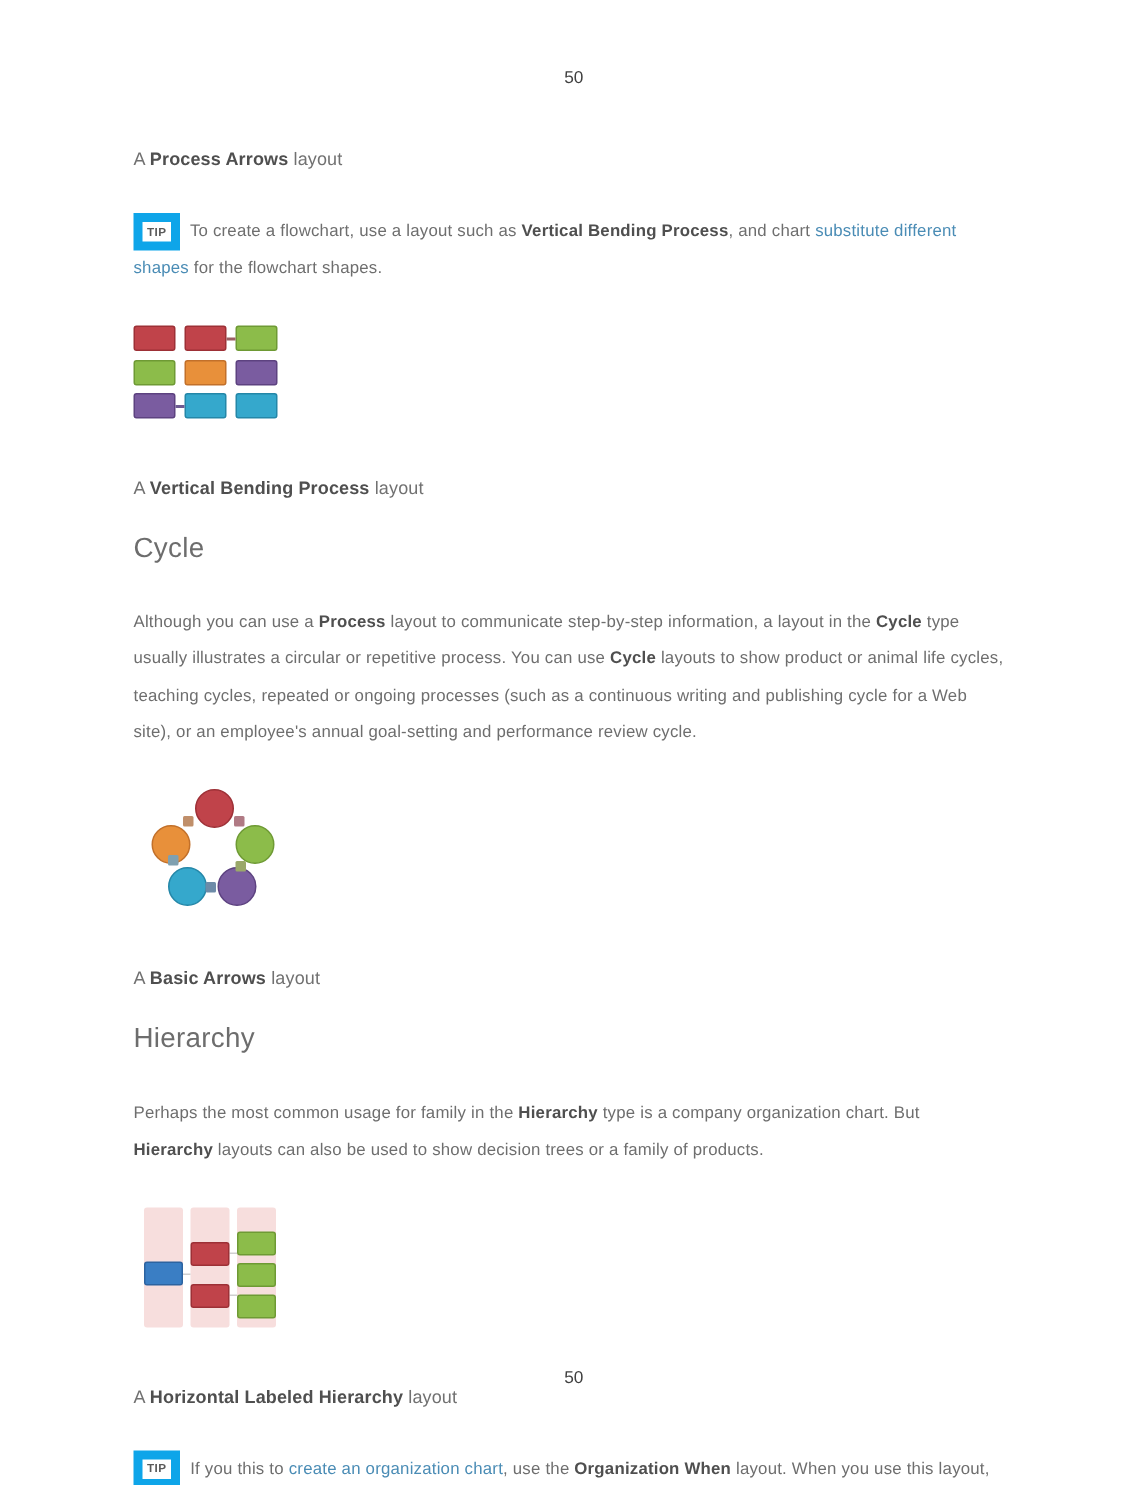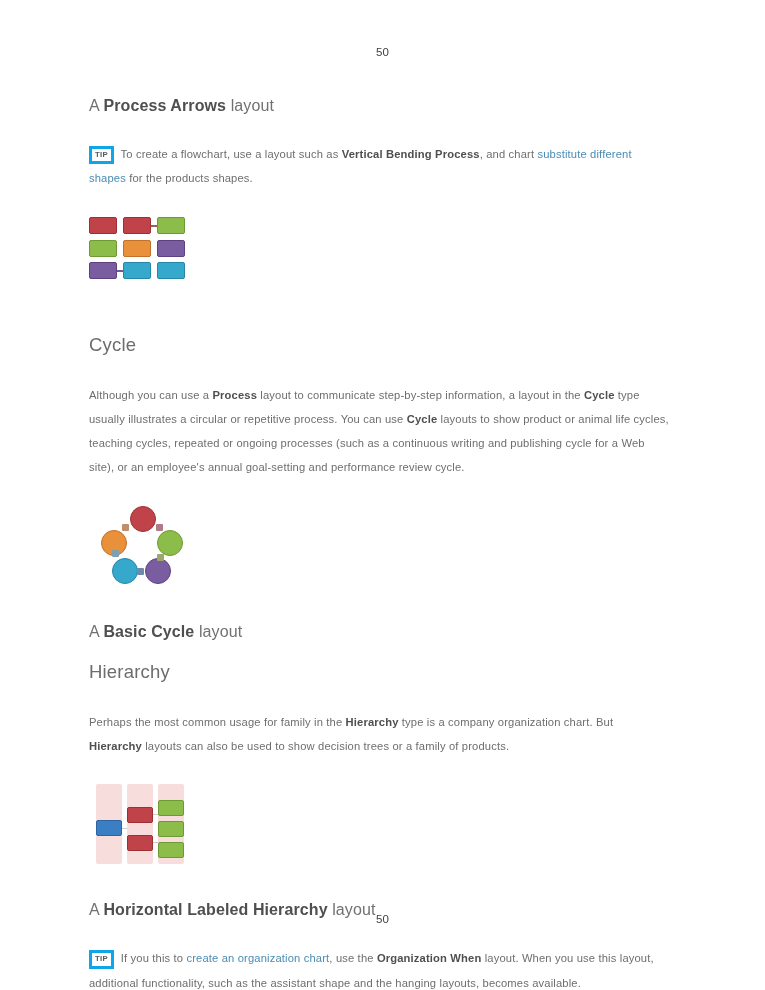--- a/index.html
+++ b/index.html
@@ -42,21 +42,21 @@
 
   p.body-text {
     margin: 0 0 0 0;
     font-size: 11.2px;
     line-height: 24.3px;
     color: #6e6e6e;
     letter-spacing: 0.15px;
   }
   p.caption {
     margin: 0;
-    font-size: 16px;
+    font-size: 12px;
     line-height: 20px;
     color: #717171;
     letter-spacing: 0.1px;
   }
   strong {
     font-weight: bold;
     color: #4f4f4f;
   }
   a.doclink {
     color: #4a8cb5;
@@ -66,21 +66,21 @@
     margin: 0;
     font-size: 18.5px;
     font-weight: normal;
     color: #6d6d6d;
     letter-spacing: 0.2px;
     line-height: 24px;
   }
 
   .tip-badge {
     display: inline-block;
-    border: 3px solid #0ea5e9;
+    border: 6px solid #0ea5e9;
     font-size: 7.8px;
     font-weight: bold;
     line-height: 1;
     padding: 2.5px 2.5px 2.5px 3px;
     color: #5a5a5a;
     vertical-align: 1px;
     letter-spacing: 0.3px;
     margin-right: 4px;
   }
 
@@ -162,21 +162,21 @@
 <div class="page">
 
   <div class="page-number top">50</div>
 
   <div class="content">
 
     <p class="caption"><span>A </span><strong>Process Arrows</strong><span> layout</span></p>
 
     <div class="spacer-lg"></div>
 
-    <p class="body-text"><span class="tip-badge">TIP</span><span> To create a flowchart, use a layout such as </span><strong>Vertical Bending Process</strong><span>, and chart </span><a class="doclink" href="#">substitute different shapes</a><span> for the products shapes.</span></p>
+    <p class="body-text"><span class="tip-badge">TIP</span><span> To create a flowchart, use a layout such as </span><strong>Vertical Bending Process</strong><span>, and chart </span><a class="doclink" href="#">substitute different shapes</a><span> for the flowchart shapes.</span></p>
 
     <div class="spacer-lg"></div>
 
     <div class="figure fig-vbp">
 
       <div class="vbp-cell" style="left:0px;  top:0px;  background:#c0434a; border:1.5px solid #9d3036;"></div>
       <div class="vbp-cell" style="left:34px; top:0px;  background:#c0434a; border:1.5px solid #9d3036;"></div>
       <div class="vbp-cell" style="left:68px; top:0px;  background:#8cbc4a; border:1.5px solid #6e9a34;"></div>
       <div class="vbp-connector" style="left:62px; top:8px; width:6px;"></div>
 
@@ -186,20 +186,21 @@
 
       <div class="vbp-cell" style="left:0px;  top:45px; background:#7a5ca0; border:1.5px solid #5d4280;"></div>
       <div class="vbp-cell" style="left:34px; top:45px; background:#35a8cc; border:1.5px solid #2487a8;"></div>
       <div class="vbp-cell" style="left:68px; top:45px; background:#35a8cc; border:1.5px solid #2487a8;"></div>
       <div class="vbp-connector purple" style="left:28px; top:53px; width:6px;"></div>
     </div>
 
     <div class="spacer-lg"></div>
     <div class="spacer-sm"></div>
 
+    <p class="caption"><span>A </span><strong>Vertical Bending Process</strong><span> layout</span></p>
 
     <div class="spacer-md"></div>
 
     <h2 class="section-heading">Cycle</h2>
 
     <div class="spacer-lg"></div>
 
     <p class="body-text"><span>Although you can use a </span><strong>Process</strong><span> layout to communicate step-by-step information, a layout in the </span><strong>Cycle</strong><span> type usually illustrates a circular or repetitive process. You can use </span><strong>Cycle</strong><span> layouts to show product or animal life cycles, teaching cycles, repeated or ongoing processes (such as a continuous writing and publishing cycle for a Web site), or an employee's annual goal-setting and performance review cycle.</span></p>
 
     <div class="spacer-lg"></div>
@@ -213,21 +214,21 @@
       <div class="cyc-arrow" style="left:23px; top:18px; background:#c08f6a;"></div>
       <div class="cyc-arrow" style="left:57px; top:18px; background:#b07a84;"></div>
       <div class="cyc-arrow" style="left:58px; top:48px; background:#9aa86a;"></div>
       <div class="cyc-arrow" style="left:38px; top:62px; background:#6d8ba8;"></div>
       <div class="cyc-arrow" style="left:13px; top:44px; background:#7fa0b0;"></div>
     </div>
 
     <div class="spacer-lg"></div>
     <div class="spacer-sm"></div>
 
-    <p class="caption"><span>A </span><strong>Basic Cycle</strong><span> layout</span></p>
+    <p class="caption"><span>A </span><strong>Basic Arrows</strong><span> layout</span></p>
 
     <div class="spacer-md"></div>
 
     <h2 class="section-heading">Hierarchy</h2>
 
     <div class="spacer-lg"></div>
 
     <p class="body-text"><span>Perhaps the most common usage for family in the </span><strong>Hierarchy</strong><span> type is a company organization chart. But </span><strong>Hierarchy</strong><span> layouts can also be used to show decision trees or a family of products.</span></p>
 
     <div class="spacer-lg"></div>

